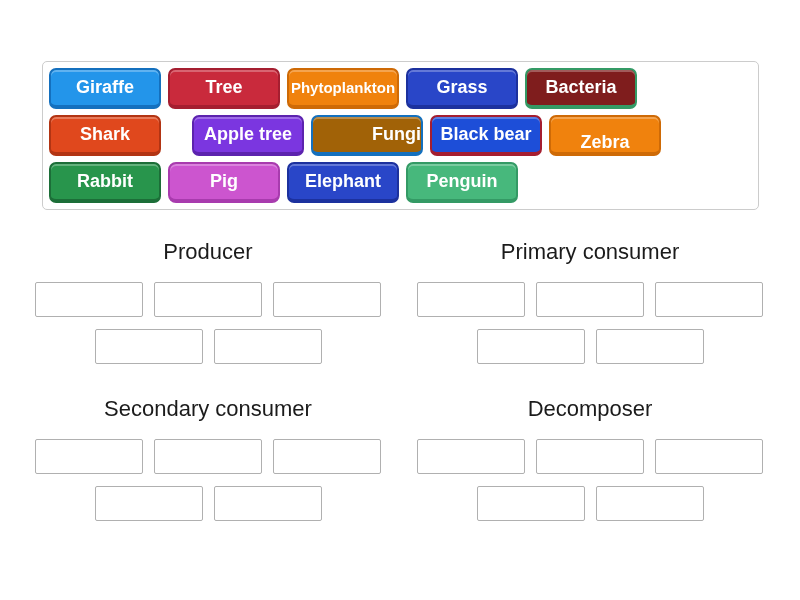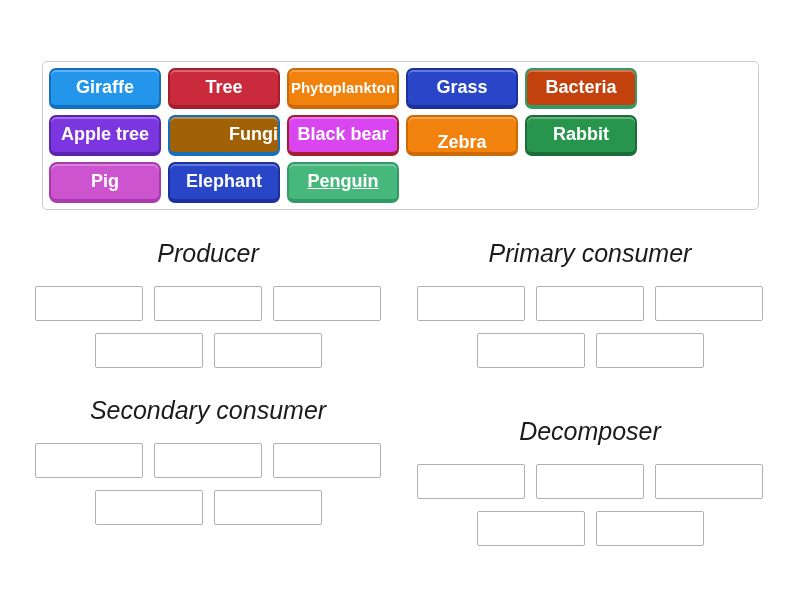--- a/index.html
+++ b/index.html
@@ -38,28 +38,27 @@
     overflow: hidden;
   }
   .tile.small .tile-label { font-size: 15px; }
   .tile-label { line-height: 1; padding-bottom: 1px; }
 
   
   .group { position: absolute; }
   .g0 { left: 30px;  top: 240px; width: 356px; }
   .g1 { left: 410px; top: 240px; width: 360px; }
   .g2 { left: 30px;  top: 397px; width: 356px; }
-  .g3 { left: 410px; top: 418px; width: 360px; }
+  .g3 { left: 410px; top: 397px; width: 360px; }
 
   .group-title {
     text-align: center;
-    font-size: 25px;
+    font-size: 22px;
     color: #1b1b1b;
     line-height: 1.1;
-    font-style: italic;
   }
   .slot-row {
     display: flex; justify-content: center;
     gap: 11px;
   }
   .slot-row:first-child { margin-top: 18px; }
   .slot-row + .slot-row { margin-top: 12px; }
   .slot {
     width: 108px; height: 35px;
     background: #ffffff;
@@ -78,45 +77,48 @@
   </div>
       <div class="tile" style="background-color: rgb(201, 42, 60); border-color: rgb(165, 30, 48);">
     <span class="tile-label">Tree</span>
   </div>
       <div class="tile small" style="background-color: rgb(240, 130, 13); border-color: rgb(206, 106, 6);">
     <span class="tile-label">Phytoplankton</span>
   </div>
       <div class="tile" style="background-color: rgb(41, 70, 200); border-color: rgb(28, 49, 158);">
     <span class="tile-label">Grass</span>
   </div>
-      <div class="tile" style="background-color: #c2410c; border-color: rgb(52, 154, 101);">
+      <div class="tile" style="background-color: #7f1d1d; border-color: rgb(52, 154, 101);">
     <span class="tile-label">Bacteria</span>
   </div>
-      <div class="tile" style="background-color: rgb(123, 54, 224); border-color: rgb(92, 35, 174);">
+      <div class="tile" style="background-color: rgb(224, 72, 29); border-color: rgb(178, 52, 19);">
+    <span class="tile-label">Shark</span>
+  </div>
+      <div class="tile" style="background-color: rgb(123, 54, 224); border-color: rgb(92, 35, 174); margin-left: 24px;">
     <span class="tile-label">Apple tree</span>
   </div>
       <div class="tile" style="background-color: #a16207; border-color: rgb(20, 112, 190); justify-content: flex-end;">
     <span class="tile-label">Fungi</span>
   </div>
-      <div class="tile" style="background-color: #d946ef; border-color: rgb(165, 30, 48);">
+      <div class="tile" style="background-color: #1d4ed8; border-color: rgb(165, 30, 48);">
     <span class="tile-label">Black bear</span>
   </div>
       <div class="tile" style="background-color: rgb(240, 130, 13); border-color: rgb(206, 106, 6); align-items: flex-end;">
     <span class="tile-label">Zebra</span>
   </div>
       <div class="tile" style="background-color: rgb(40, 149, 76); border-color: rgb(28, 110, 56);">
     <span class="tile-label">Rabbit</span>
   </div>
       <div class="tile" style="background-color: rgb(204, 85, 207); border-color: rgb(168, 59, 174); border-radius: 8px;">
     <span class="tile-label">Pig</span>
   </div>
       <div class="tile" style="background-color: rgb(41, 70, 200); border-color: rgb(28, 49, 158);">
     <span class="tile-label">Elephant</span>
   </div>
-      <div class="tile" style="background-color: rgb(71, 184, 124); border-color: rgb(52, 154, 101); text-decoration: underline;">
+      <div class="tile" style="background-color: rgb(71, 184, 124); border-color: rgb(52, 154, 101);">
     <span class="tile-label">Penguin</span>
   </div>
     </div>
 
   <div class="group g0">
     <div class="group-title">Producer</div>
     <div class="slots">
         <div class="slot-row">
           <div class="slot"></div>
           <div class="slot"></div>

